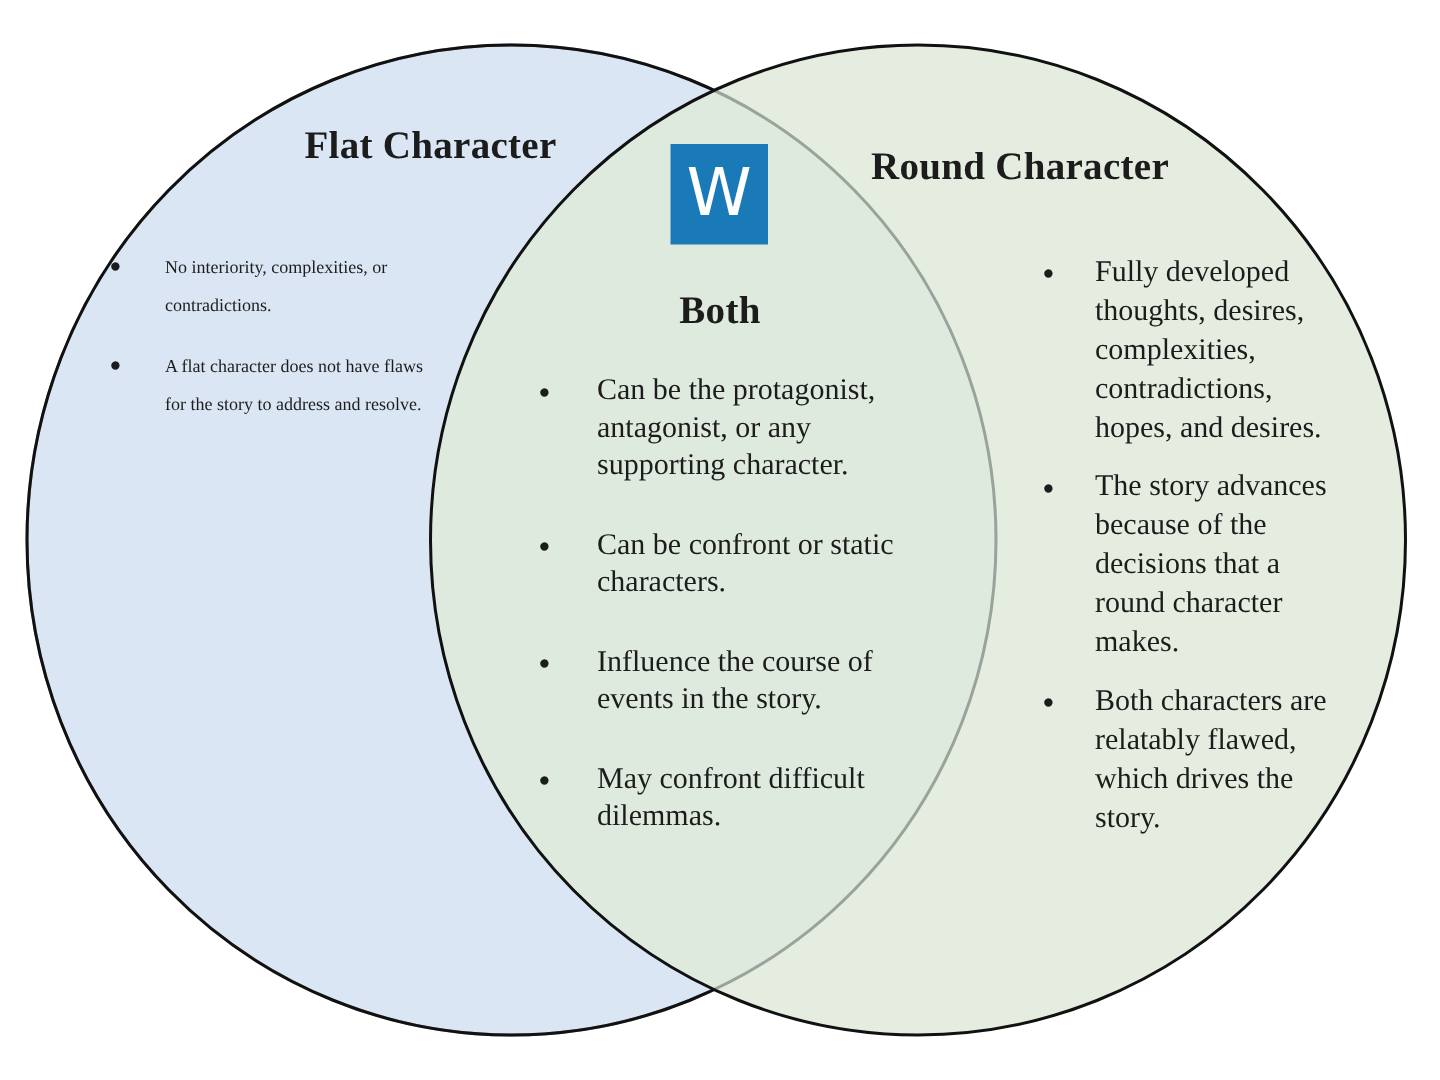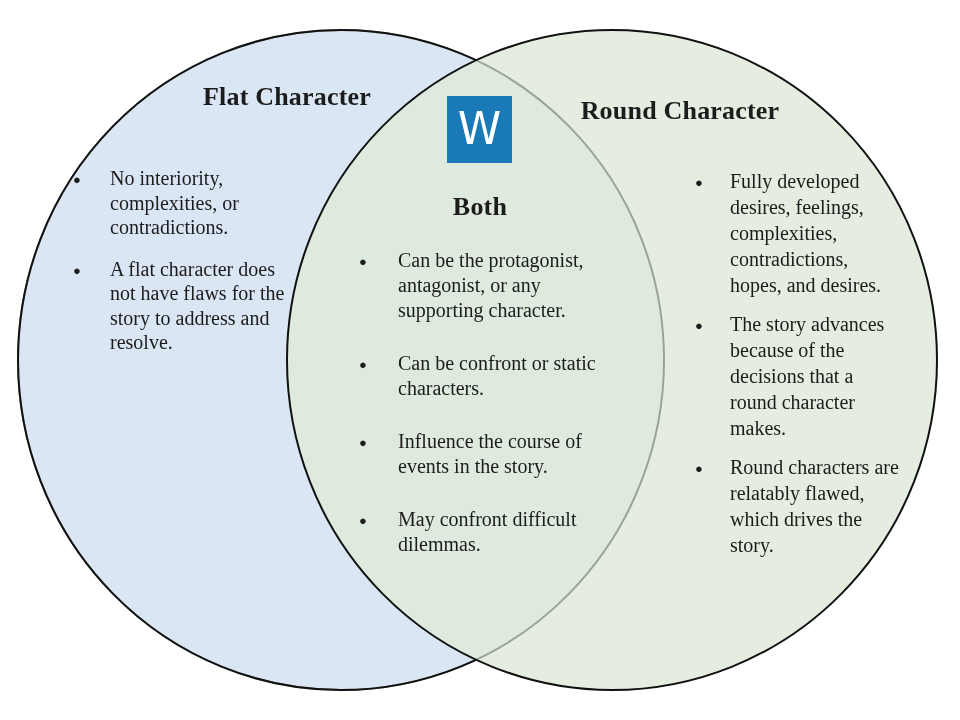--- a/index.html
+++ b/index.html
@@ -24,21 +24,21 @@
     color:#ffffff;font-size:44px;font-weight:500;line-height:1;margin-top:-2px;
   }
   ul.vlist{position:absolute;margin:0;padding:0;list-style:none;}
   ul.vlist li{display:flex;align-items:flex-start;}
   .bullet{flex:0 0 auto;position:relative;}
   .bullet::before{
     content:"\25CF";font-size:13px;line-height:inherit;position:relative;top:-1px;
   }
   .btxt{flex:1 1 auto;}
   
-  #left-list{left:60px;top:166px;width:228px;font-size:20px;line-height:24.5px;}
+  #left-list{left:60px;top:166px;width:228px;font-size:12px;line-height:24.5px;}
   #left-list li{margin-bottom:17px;}
   #left-list .bullet{width:50px;padding-left:13px;box-sizing:border-box;}
   
   #both-list{left:350px;top:248px;width:276px;font-size:20px;line-height:25px;}
   #both-list li{margin-bottom:28px;}
   #both-list .bullet{width:48px;padding-left:9px;box-sizing:border-box;}
   
   #right-list{left:686px;top:168px;width:216px;font-size:20px;line-height:26px;}
   #right-list li{margin-bottom:13px;}
   #right-list .bullet{width:44px;padding-left:9px;box-sizing:border-box;}
@@ -104,25 +104,25 @@
     </li>
     <li>
       <span class="bullet"></span>
       <span class="btxt">May confront difficult dilemmas.</span>
     </li>
   </ul>
 
   <ul class="vlist" id="right-list">
     <li>
       <span class="bullet"></span>
-      <span class="btxt">Fully developed desires, feelings, complexities, contradictions, hopes, and desires.</span>
+      <span class="btxt">Fully developed thoughts, desires, complexities, contradictions, hopes, and desires.</span>
     </li>
     <li>
       <span class="bullet"></span>
       <span class="btxt">The story advances because of the decisions that a round character makes.</span>
     </li>
     <li>
       <span class="bullet"></span>
-      <span class="btxt">Round characters are relatably flawed, which drives the story.</span>
+      <span class="btxt">Both characters are relatably flawed, which drives the story.</span>
     </li>
   </ul>
 
 </div>
 
 </body></html>

